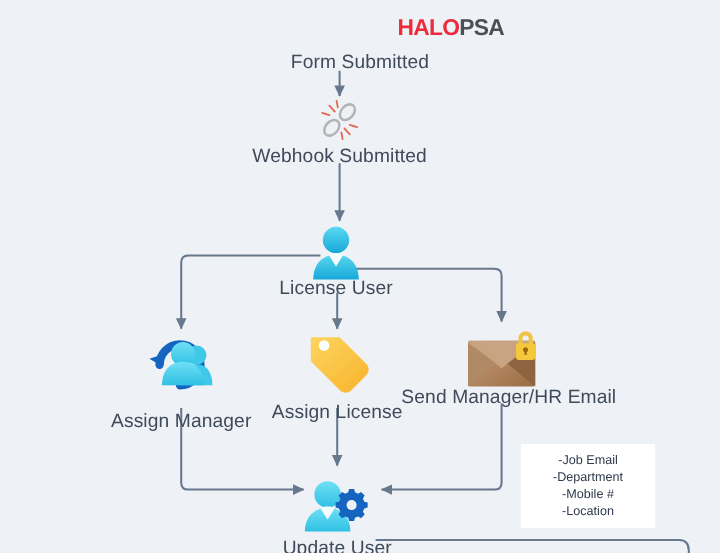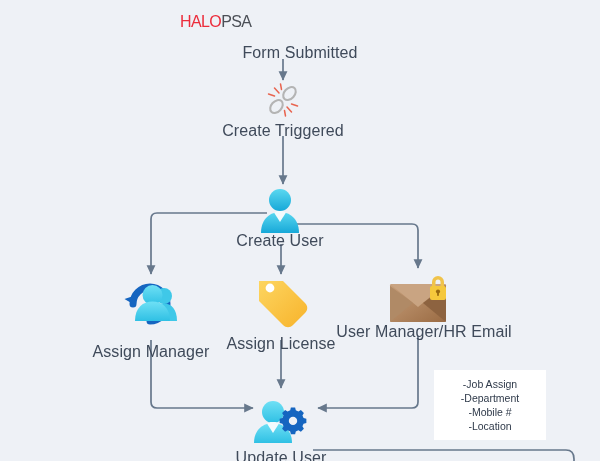--- a/index.html
+++ b/index.html
@@ -35,23 +35,23 @@
     letter-spacing: 0.1px;
     white-space: nowrap;
     margin-top: 3px;
   }
   .logo {
     position: absolute;
     left: 300px;
     top: 14px;
     width: 240px;
     margin-left: -120px;
-    text-align: left;
-    font-size: 16px;
-    font-weight: normal;
+    text-align: right;
+    font-size: 19px;
+    font-weight: bold;
     letter-spacing: -0.6px;
     line-height: 1;
   }
   .logo .halo { color: #ec2c3b; }
   .logo .psa  { color: #4b4f56; }
 
   .fieldbox {
     position: absolute;
     background: #ffffff;
     box-sizing: border-box;
@@ -181,41 +181,41 @@
 
 <div class="logo">
   <span class="halo">HALO</span><span class="psa">PSA</span>
 </div>
 
 <div class="node" style="left:300px; top:41px;">
   <span class="node-label">Form Submitted</span>
 </div>
 
 <div class="node" style="left:283px; top:119px;">
-  <span class="node-label">Create Triggered</span>
+  <span class="node-label">Webhook Submitted</span>
 </div>
 
 <div class="node" style="left:280px; top:229px;">
-  <span class="node-label">Create User</span>
+  <span class="node-label">License User</span>
 </div>
 
 <div class="node" style="left:151px; top:340px;">
   <span class="node-label">Assign Manager</span>
 </div>
 
 <div class="node" style="left:281px; top:332px;">
   <span class="node-label">Assign License</span>
 </div>
 
 <div class="node" style="left:424px; top:320px;">
-  <span class="node-label">User Manager/HR Email</span>
+  <span class="node-label">Send Manager/HR Email</span>
 </div>
 
 <div class="node" style="left:281px; top:446px;justify-content:flex-end;">
   <span class="node-label">Update User</span>
 </div>
 
 <div class="fieldbox" style="left:434px; top:370px; width:112px; height:70px;">
-  <span class="field-line">-Job Assign</span>
+  <span class="field-line">-Job Email</span>
   <span class="field-line">-Department</span>
   <span class="field-line">-Mobile #</span>
   <span class="field-line">-Location</span>
 </div>
 
 </body></html>

